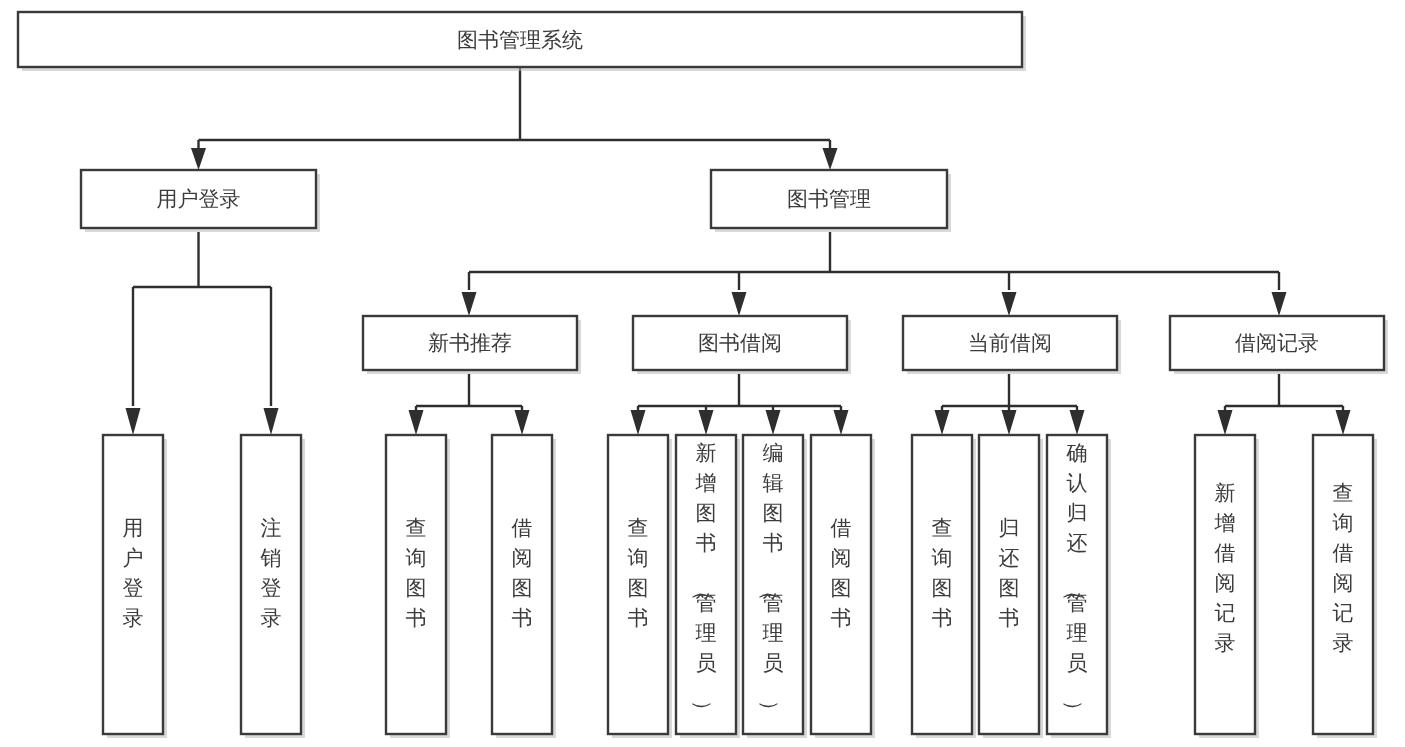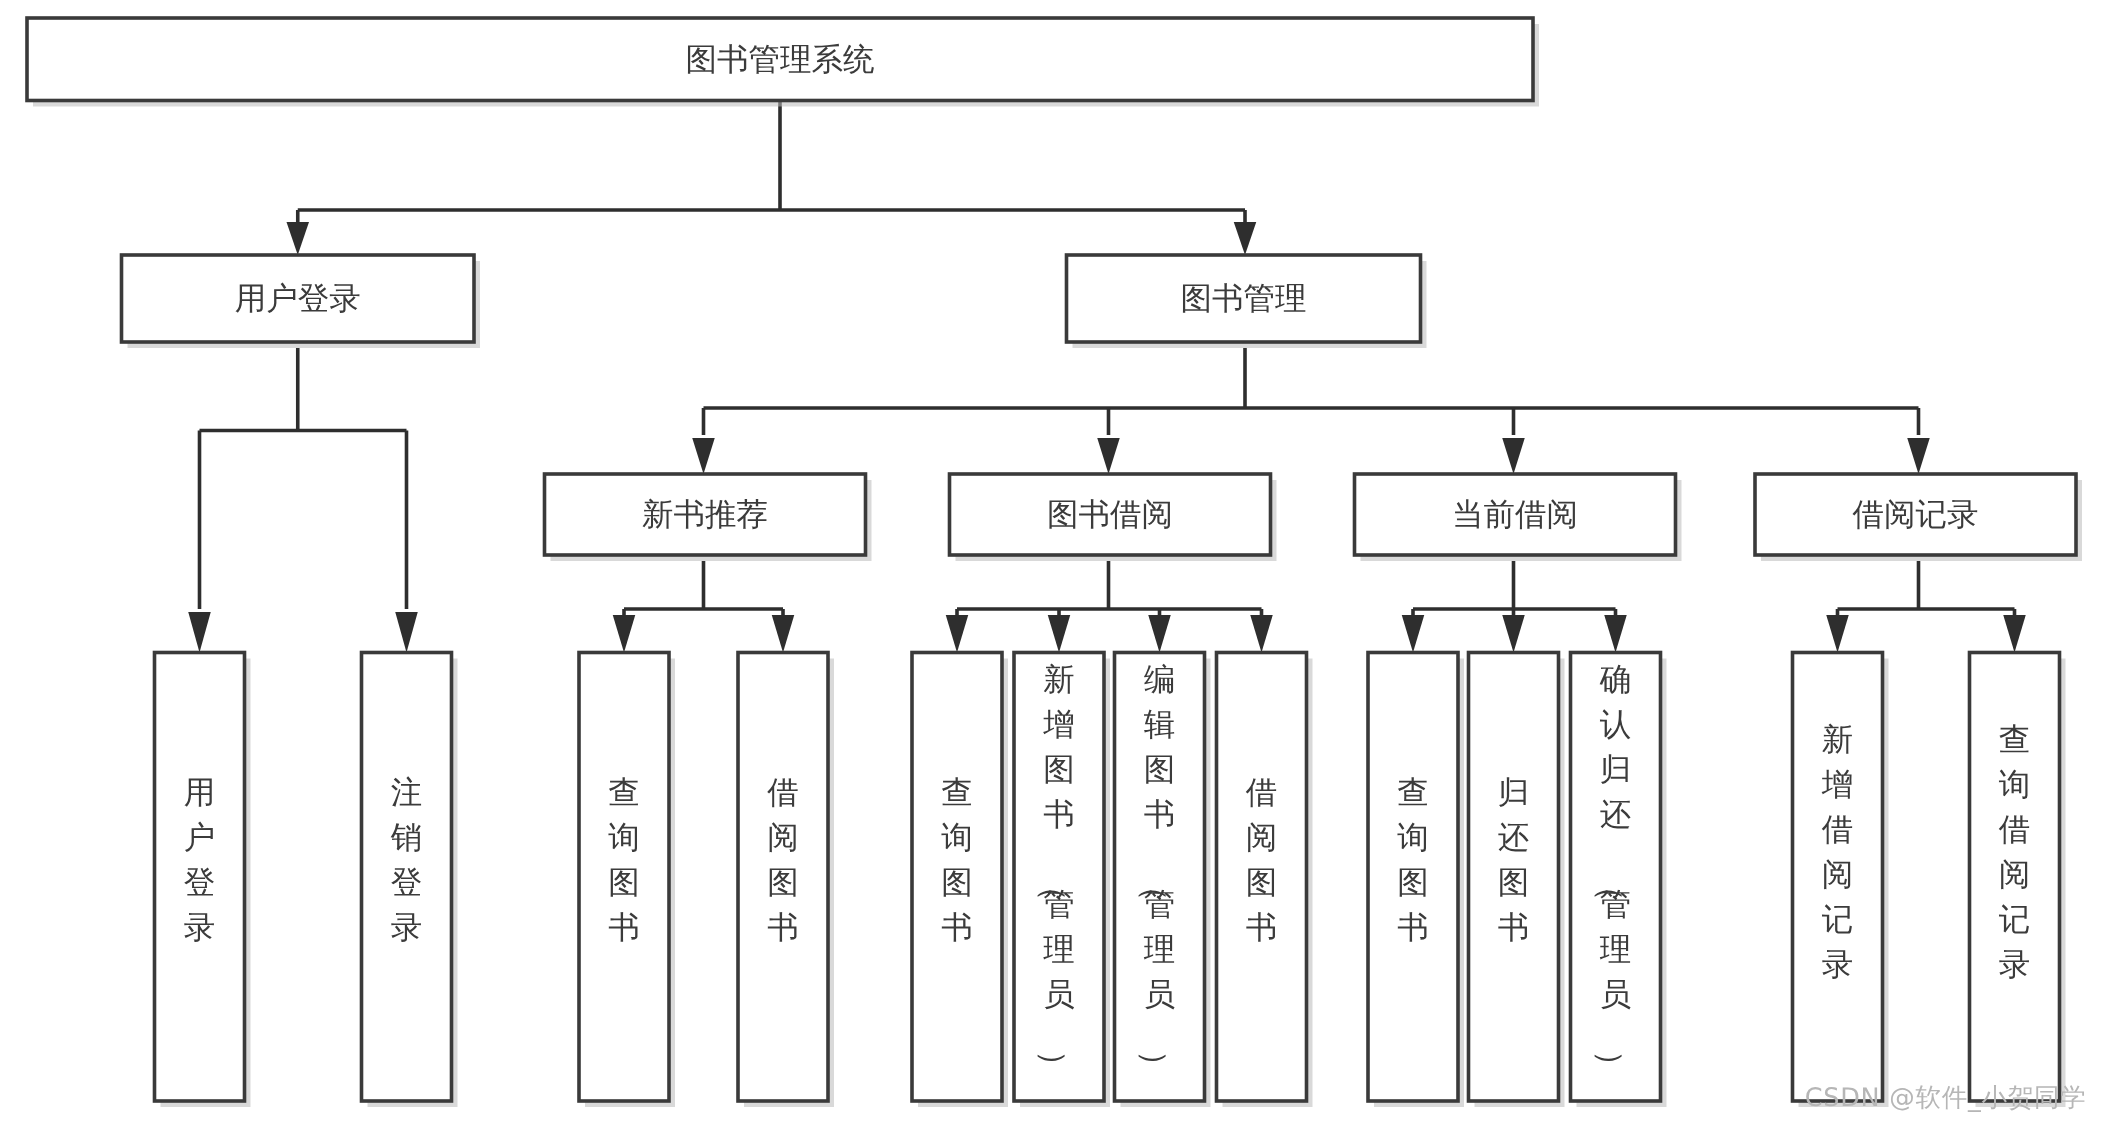--- a/index.html
+++ b/index.html
@@ -253,14 +253,13 @@
     </g>
 
     <g>
       <rect class="node-box-shadow" x="1317" y="439" width="60" height="299"></rect>
       <rect class="node-box" x="1313" y="435" width="60" height="299"></rect>
       <text class="node-label-vert" x="1343" y="500"><tspan x="1343" dy="0">查</tspan><tspan x="1343" dy="30">询</tspan><tspan x="1343" dy="30">借</tspan><tspan x="1343" dy="30">阅</tspan><tspan x="1343" dy="30">记</tspan><tspan x="1343" dy="30">录</tspan></text>
     </g>
 
   </svg>
 
-  <div class="watermark">CSDN @软件_小贺同学</div>
 </div>
 
 </body></html>

